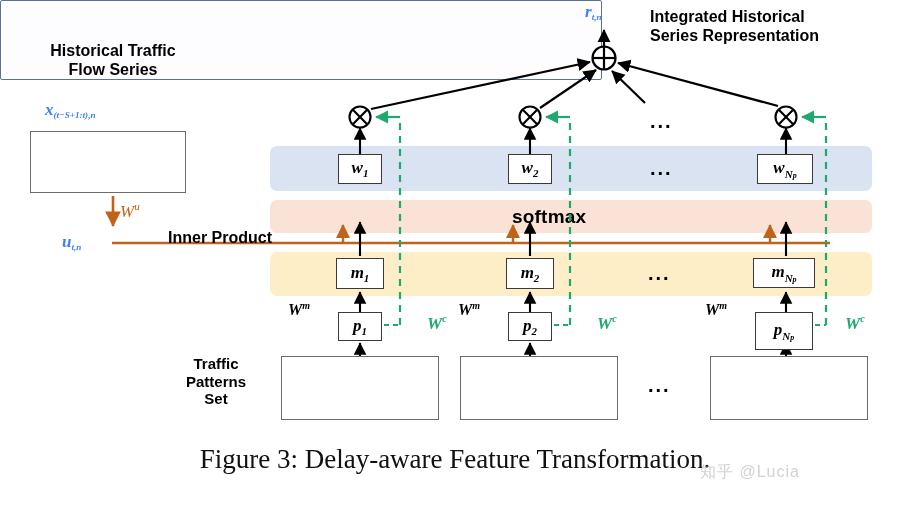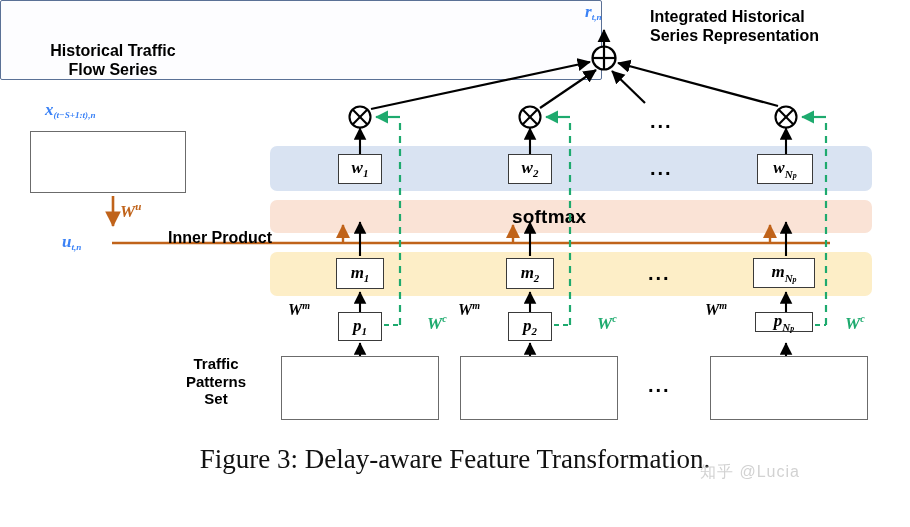--- a/index.html
+++ b/index.html
@@ -28,21 +28,21 @@
   #box-w1{left:338px;top:154px;width:44px;height:30px;}
   #box-w2{left:508px;top:154px;width:44px;height:30px;}
   #box-wN{left:757px;top:154px;width:56px;height:30px;}
   
   #box-m1{left:336px;top:258px;width:48px;height:31px;}
   #box-m2{left:506px;top:258px;width:48px;height:31px;}
   #box-mN{left:753px;top:258px;width:62px;height:30px;}
   
   #box-p1{left:338px;top:312px;width:44px;height:29px;}
   #box-p2{left:508px;top:312px;width:44px;height:29px;text-align:center;}
-  #box-pN{left:755px;top:312px;width:58px;height:20px;}
+  #box-pN{left:755px;top:312px;width:58px;height:38px;}
 
   
   .chartbox{position:absolute;border:1.4px solid #6b6b6b;background:#fff;box-sizing:border-box;}
   #hist-chart{left:30px;top:131px;width:156px;height:62px;}
   #pat-outer{left:270px;top:348px;width:602px;height:80px;border:1.6px solid #5b7196;
              background:#fdfdff;box-sizing:border-box;border-radius:2px;}
   #pat1{left:281px;top:356px;width:158px;height:64px;}
   #pat2{left:460px;top:356px;width:158px;height:64px;}
   #pat3{left:710px;top:356px;width:158px;height:64px;}
 
@@ -56,21 +56,21 @@
 
   .mtext{position:absolute;font-family:"Liberation Serif",serif;font-style:italic;
          font-weight:bold;color:#3b82f6;}
   #lbl-x{left:45px;top:100px;font-size:17px;}
   #lbl-x .sb{font-size:11px;font-style:italic;}
   #lbl-u{left:62px;top:232px;font-size:17px;}
   #lbl-u .sb{font-size:11px;}
   #lbl-r{left:585px;top:2px;font-size:17px;}
   #lbl-r .sb{font-size:11px;}
 
-  .wu{position:absolute;font-family:"Liberation Serif",serif;font-style:italic;font-weight:bold;
+  .wu{position:absolute;font-family:"Liberation Serif",serif;font-style:italic;font-weight:normal;
       color:#c0631a;font-size:17px;}
   #lbl-wu{left:120px;top:200px;}
   #lbl-wu .sp{font-size:11px;vertical-align:super;}
 
   .wm{position:absolute;font-family:"Liberation Serif",serif;font-style:italic;font-weight:bold;
       color:#000;font-size:16px;}
   #wm1{left:288px;top:300px;} #wm2{left:458px;top:300px;} #wm3{left:705px;top:300px;}
   .wm .sp{font-size:10px;vertical-align:super;}
 
   .wc{position:absolute;font-family:"Liberation Serif",serif;font-style:italic;font-weight:bold;

